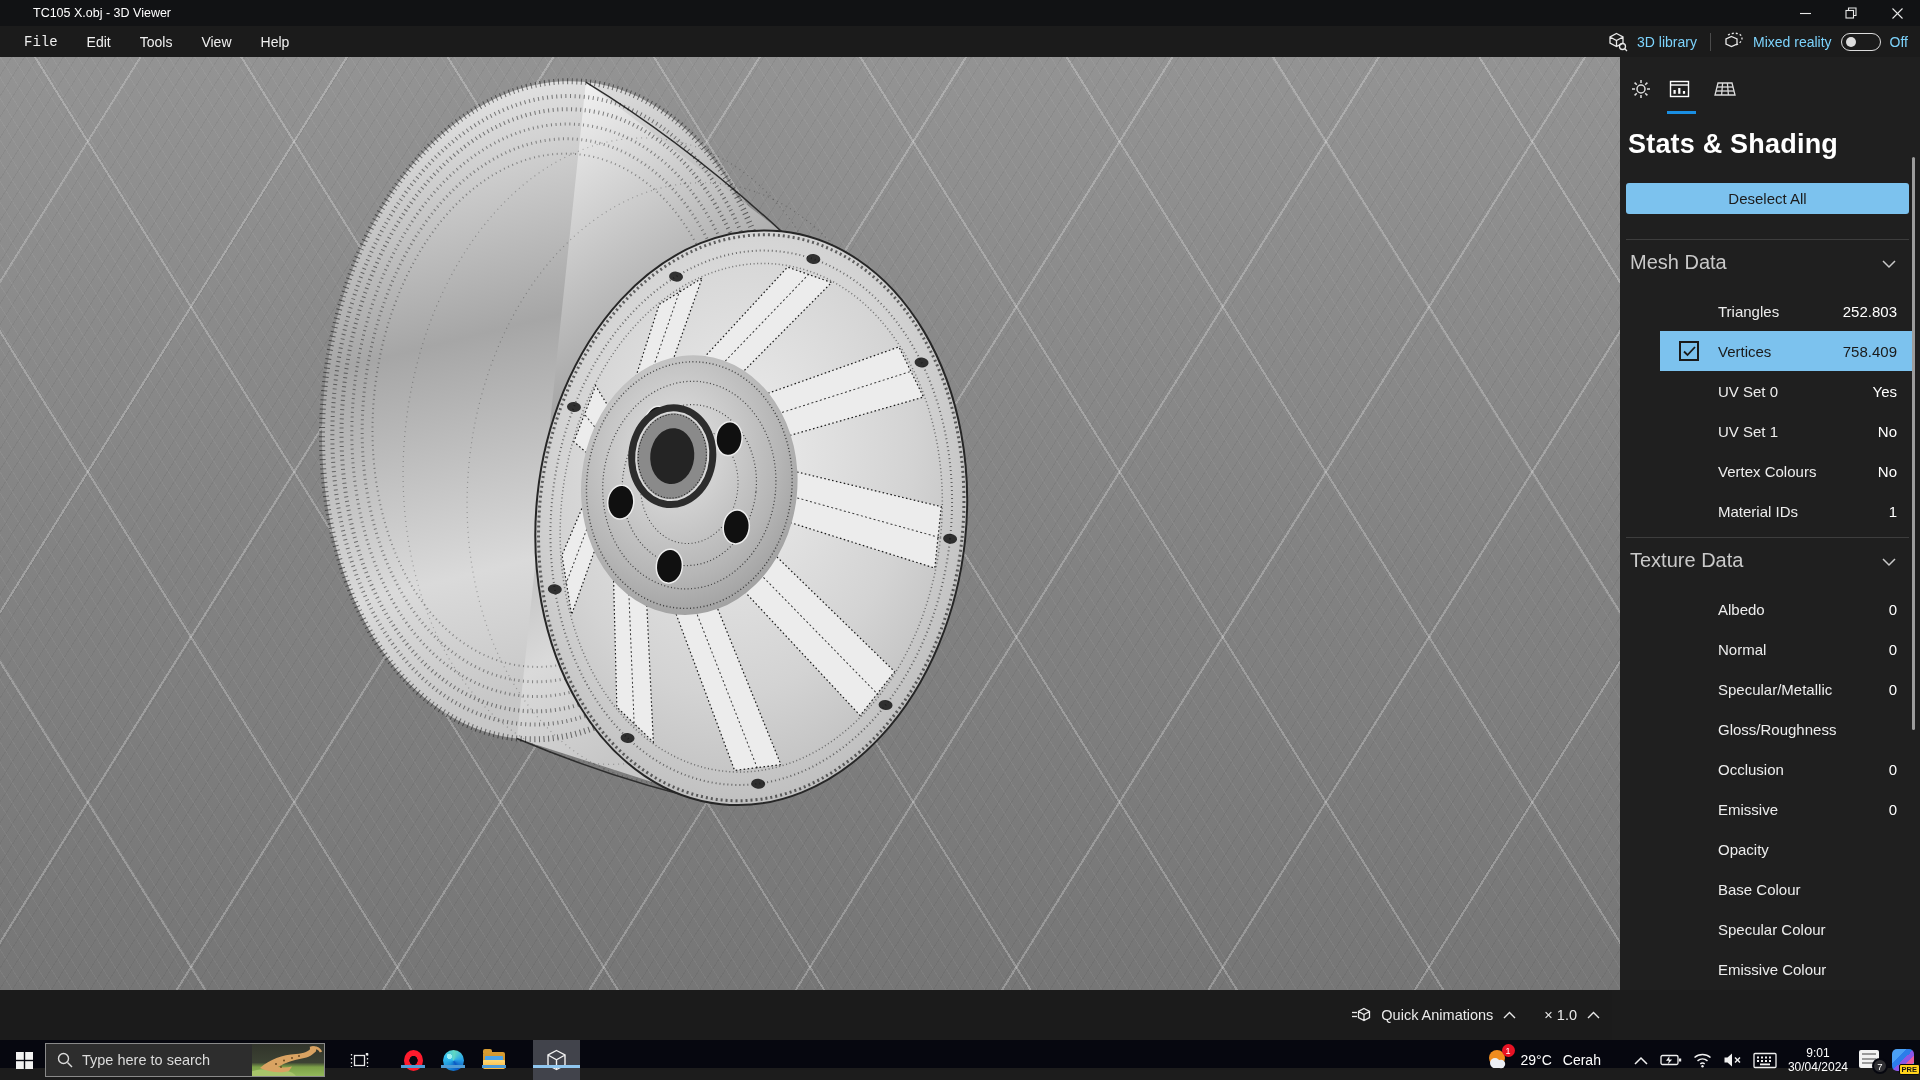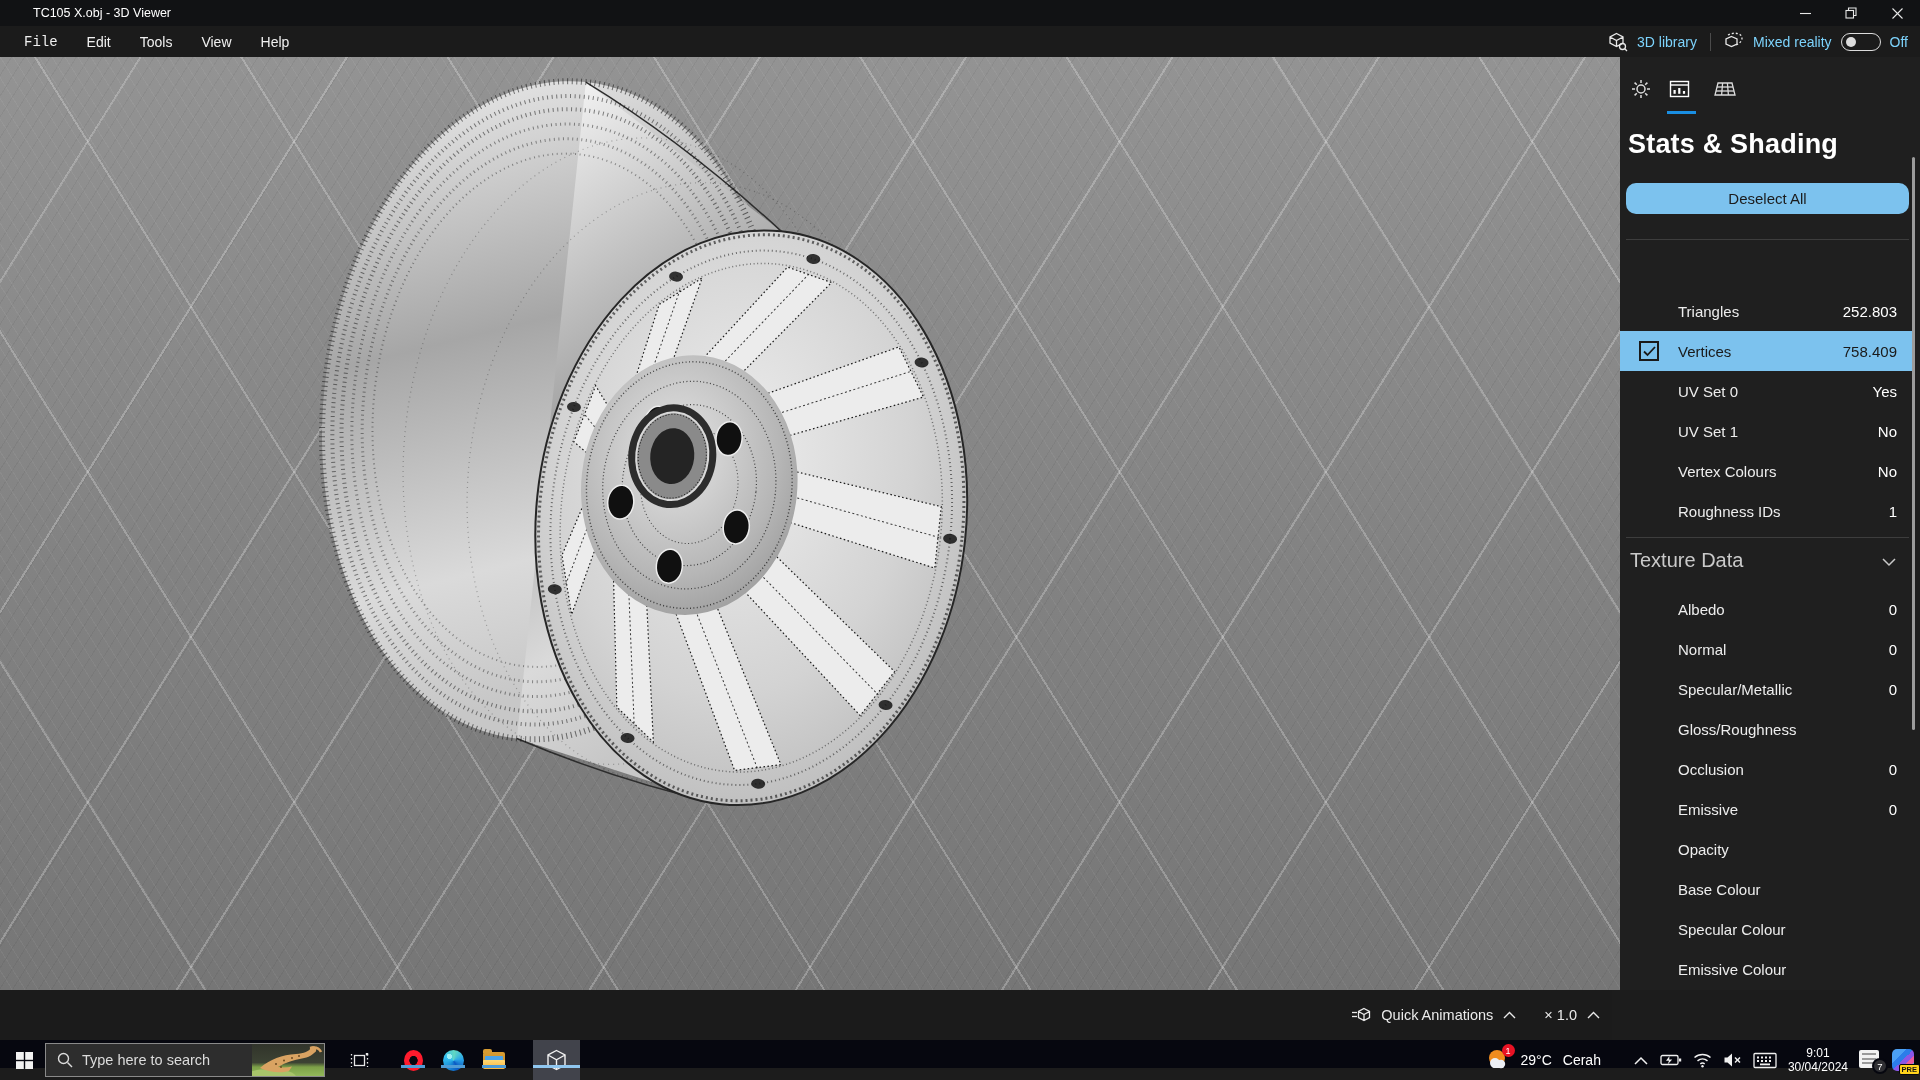--- a/index.html
+++ b/index.html
@@ -36,27 +36,27 @@
       linear-gradient(180deg,#939393 0%, #828282 55%, #767676 100%);
   }
   .viewport svg { position:absolute; left:0; top:0; }
 
   
   .sidepanel { position:absolute; left:1620px; top:57px; width:356px; height:933px; background:#1f1f1f; }
   .tab { position:absolute; top:21px; width:22px; height:22px; display:flex; align-items:center; justify-content:center; }
   .tab-underline { position:absolute; left:47px; top:54px; width:29px; height:3px; background:#1a8fe3; }
   .panel-title { position:absolute; left:8px; top:72px; font-size:27px; font-weight:700; color:#ffffff; letter-spacing:.2px; }
   .deselect-btn { position:absolute; left:6px; top:126px; width:283px; height:31px;
-    background:#7cc2ee; border:none; border-radius:10px; font-size:15px; color:#1b1b1b;
+    background:#7cc2ee; border:none; border-radius:3px; font-size:15px; color:#1b1b1b;
     font-family:inherit; display:flex; align-items:center; justify-content:center; }
   .p-divider { position:absolute; left:6px; width:283px; height:1px; background:#3d3d3d; }
   .section-header { position:absolute; left:10px; width:280px; height:36px; display:flex;
     align-items:center; color:#c9c9c9; font-size:20px; font-weight:400; }
   .section-header .chev { position:absolute; right:14px; }
-  .rows { position:absolute; left:0; width:294px; }
+  .rows { position:absolute; left:0; width:294px;padding-left:40px; }
   .stat-row { height:40px; display:flex; align-items:center; position:relative; color:#ededed; font-size:15px; }
   .stat-row .lbl { margin-left:58px; }
   .stat-row .val { position:absolute; right:17px; font-weight:400; color:#ffffff;margin-left:48px; }
   .stat-row.selected { background:#7cc2ee; color:#1a1a1a; }
   .stat-row.selected .val { color:#1a1a1a; }
   .checkbox { position:absolute; left:19px; top:10px; width:20px; height:20px; border:2px solid #1a1a1a;
     display:flex; align-items:center; justify-content:center; }
   .p-scrollthumb { position:absolute; left:292px; top:100px; width:3px; height:573px; background:#9c9c9c; border-radius:2px; }
 
   
@@ -278,20 +278,28 @@
     </svg>
   </div>
   <div class="tab-underline"></div>
 
   <div class="panel-title">Stats &amp; Shading</div>
 
   <button class="deselect-btn">Deselect All</button>
 
   <div class="p-divider" style="top:182px"></div>
 
+  <div class="section-header" style="top:187px">
+    <span>Mesh Data</span>
+    <span class="chev">
+      <svg width="14" height="10" viewBox="0 0 14 10" fill="none" stroke="#c9c9c9" stroke-width="1.5">
+          <path d="M1 2 L7 8 L13 2"></path>
+        </svg>
+    </span>
+  </div>
 
   <div class="rows" style="top:234px">
     <div class="stat-row">
       <span class="lbl">Triangles</span>
       <span class="val">252.803</span>
     </div>
     <div class="stat-row selected">
       <span class="checkbox">
         <svg width="13" height="11" viewBox="0 0 13 11" fill="none" stroke="#1a1a1a" stroke-width="1.8">
             <path d="M1 5.5 L4.5 9 L12 1"></path>
@@ -306,21 +314,21 @@
     </div>
     <div class="stat-row">
       <span class="lbl">UV Set 1</span>
       <span class="val">No</span>
     </div>
     <div class="stat-row">
       <span class="lbl">Vertex Colours</span>
       <span class="val">No</span>
     </div>
     <div class="stat-row">
-      <span class="lbl">Roughness IDs</span>
+      <span class="lbl">Material IDs</span>
       <span class="val">1</span>
     </div>
   </div>
 
   <div class="p-divider" style="top:480px"></div>
 
   <div class="section-header" style="top:485px">
     <span>Texture Data</span>
     <span class="chev">
       <svg width="14" height="10" viewBox="0 0 14 10" fill="none" stroke="#c9c9c9" stroke-width="1.5">

